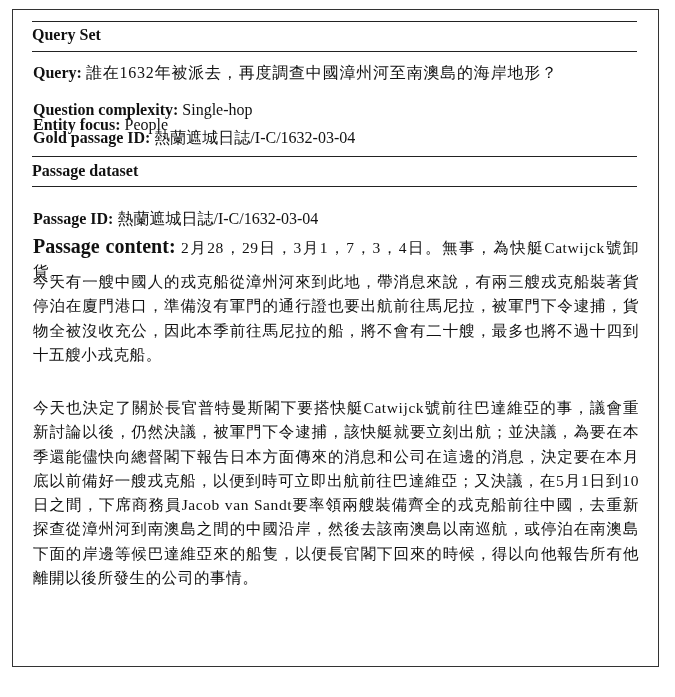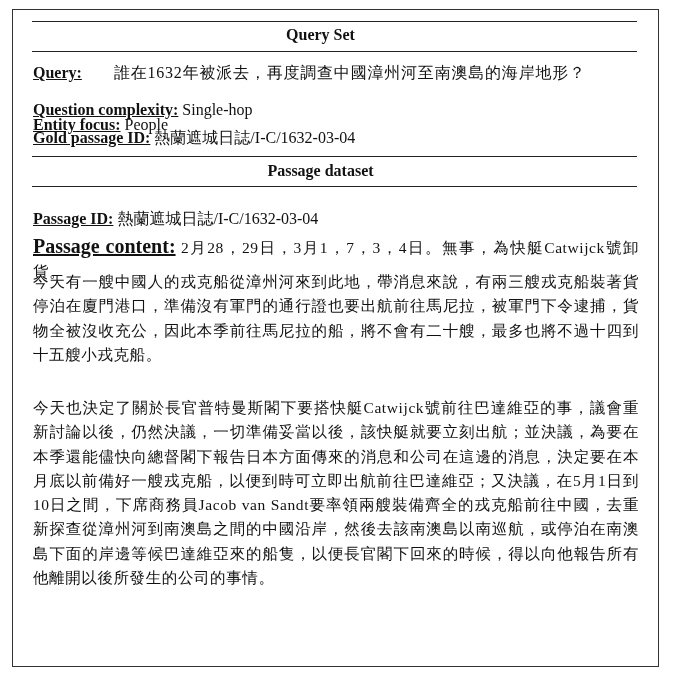--- a/index.html
+++ b/index.html
@@ -2,40 +2,40 @@
 <html><head>
 <meta charset="utf-8">
 <style>
   html, body { margin: 0; padding: 0; background: #ffffff; }
   body { width: 675px; height: 697px; position: relative; overflow: hidden;
          font-family: "Liberation Serif", "DejaVu Serif", serif; color: #111; }
   .frame { position: absolute; left: 12px; top: 9px; width: 647px; height: 658px;
            border: 1.5px solid #333; box-sizing: border-box; }
   .rule { position: absolute; left: 32px; width: 605px; height: 0;
           border-top: 1.6px solid #222; }
-  .heading { position: absolute; left: 18px; width: 605px; text-align: center;
+  .heading { position: absolute; left: 32px; width: 605px; text-align: left;
              font-weight: bold; font-size: 16px; font-family: Liberation Serif, serif; }
   .line { position: absolute; left: 33px; font-size: 16px; white-space: nowrap; line-height: 22px; }
-  .lbl { font-weight: bold; text-decoration: underline; }
+  .lbl { font-weight: bold; }
   .para { position: absolute; left: 33px; width: 606px; font-size: 15.5px; line-height: 24.3px;
           text-align: justify; letter-spacing: 0.6px; }
   .para .lbl { font-size: 20px; letter-spacing: 0; }
 </style>
 </head>
 <body>
 
 <div class="frame"></div>
 
 <div class="rule" style="top:21px;"></div>
 <div class="heading" style="top:26px;">Query Set</div>
 <div class="rule" style="top:51px;"></div>
 
 <div class="line" style="top:62px;">
   <span class="lbl">Query:</span>
-  <span style="letter-spacing:0.8px;margin-left:28px;">誰在1632年被派去，再度調查中國漳州河至南澳島的海岸地形？</span>
+  <span style="letter-spacing:0.8px;">誰在1632年被派去，再度調查中國漳州河至南澳島的海岸地形？</span>
 </div>
 <div class="line" style="top:99px;">
   <span class="lbl">Question complexity:</span>
   <span>Single-hop</span>
 </div>
 <div class="line" style="top:114px;">
   <span class="lbl">Entity focus:</span>
   <span>People</span>
 </div>
 <div class="line" style="top:127px;text-align:right;">
@@ -50,13 +50,13 @@
 <div class="line" style="top:208px;">
   <span class="lbl">Passage ID:</span>
   <span>熱蘭遮城日誌/I-C/1632-03-04</span>
 </div>
 
 <div class="para" style="top:234px;">
   <span class="lbl">Passage content:</span>
   <span>2月28，29日，3月1，7，3，4日。無事，為快艇Catwijck號卸貨。</span>
 </div>
 <div class="para" style="top:270px;">今天有一艘中國人的戎克船從漳州河來到此地，帶消息來說，有兩三艘戎克船裝著貨停泊在廈門港口，準備沒有軍門的通行證也要出航前往馬尼拉，被軍門下令逮捕，貨物全被沒收充公，因此本季前往馬尼拉的船，將不會有二十艘，最多也將不過十四到十五艘小戎克船。</div>
-<div class="para" style="top:396px;">今天也決定了關於長官普特曼斯閣下要搭快艇Catwijck號前往巴達維亞的事，議會重新討論以後，仍然決議，一切準備妥當以後，該快艇就要立刻出航；並決議，為要在本季還能儘快向總督閣下報告日本方面傳來的消息和公司在這邊的消息，決定要在本月底以前備好一艘戎克船，以便到時可立即出航前往巴達維亞；又決議，在5月1日到10日之間，下席商務員Jacob van Sandt要率領兩艘裝備齊全的戎克船前往中國，去重新探查從漳州河到南澳島之間的中國沿岸，然後去該南澳島以南巡航，或停泊在南澳島下面的岸邊等候巴達維亞來的船隻，以便長官閣下回來的時候，得以向他報告所有他離開以後所發生的公司的事情。</div>
+<div class="para" style="top:396px;">今天也決定了關於長官普特曼斯閣下要搭快艇Catwijck號前往巴達維亞的事，議會重新討論以後，仍然決議，被軍門下令逮捕，該快艇就要立刻出航；並決議，為要在本季還能儘快向總督閣下報告日本方面傳來的消息和公司在這邊的消息，決定要在本月底以前備好一艘戎克船，以便到時可立即出航前往巴達維亞；又決議，在5月1日到10日之間，下席商務員Jacob van Sandt要率領兩艘裝備齊全的戎克船前往中國，去重新探查從漳州河到南澳島之間的中國沿岸，然後去該南澳島以南巡航，或停泊在南澳島下面的岸邊等候巴達維亞來的船隻，以便長官閣下回來的時候，得以向他報告所有他離開以後所發生的公司的事情。</div>
 
 </body></html>

